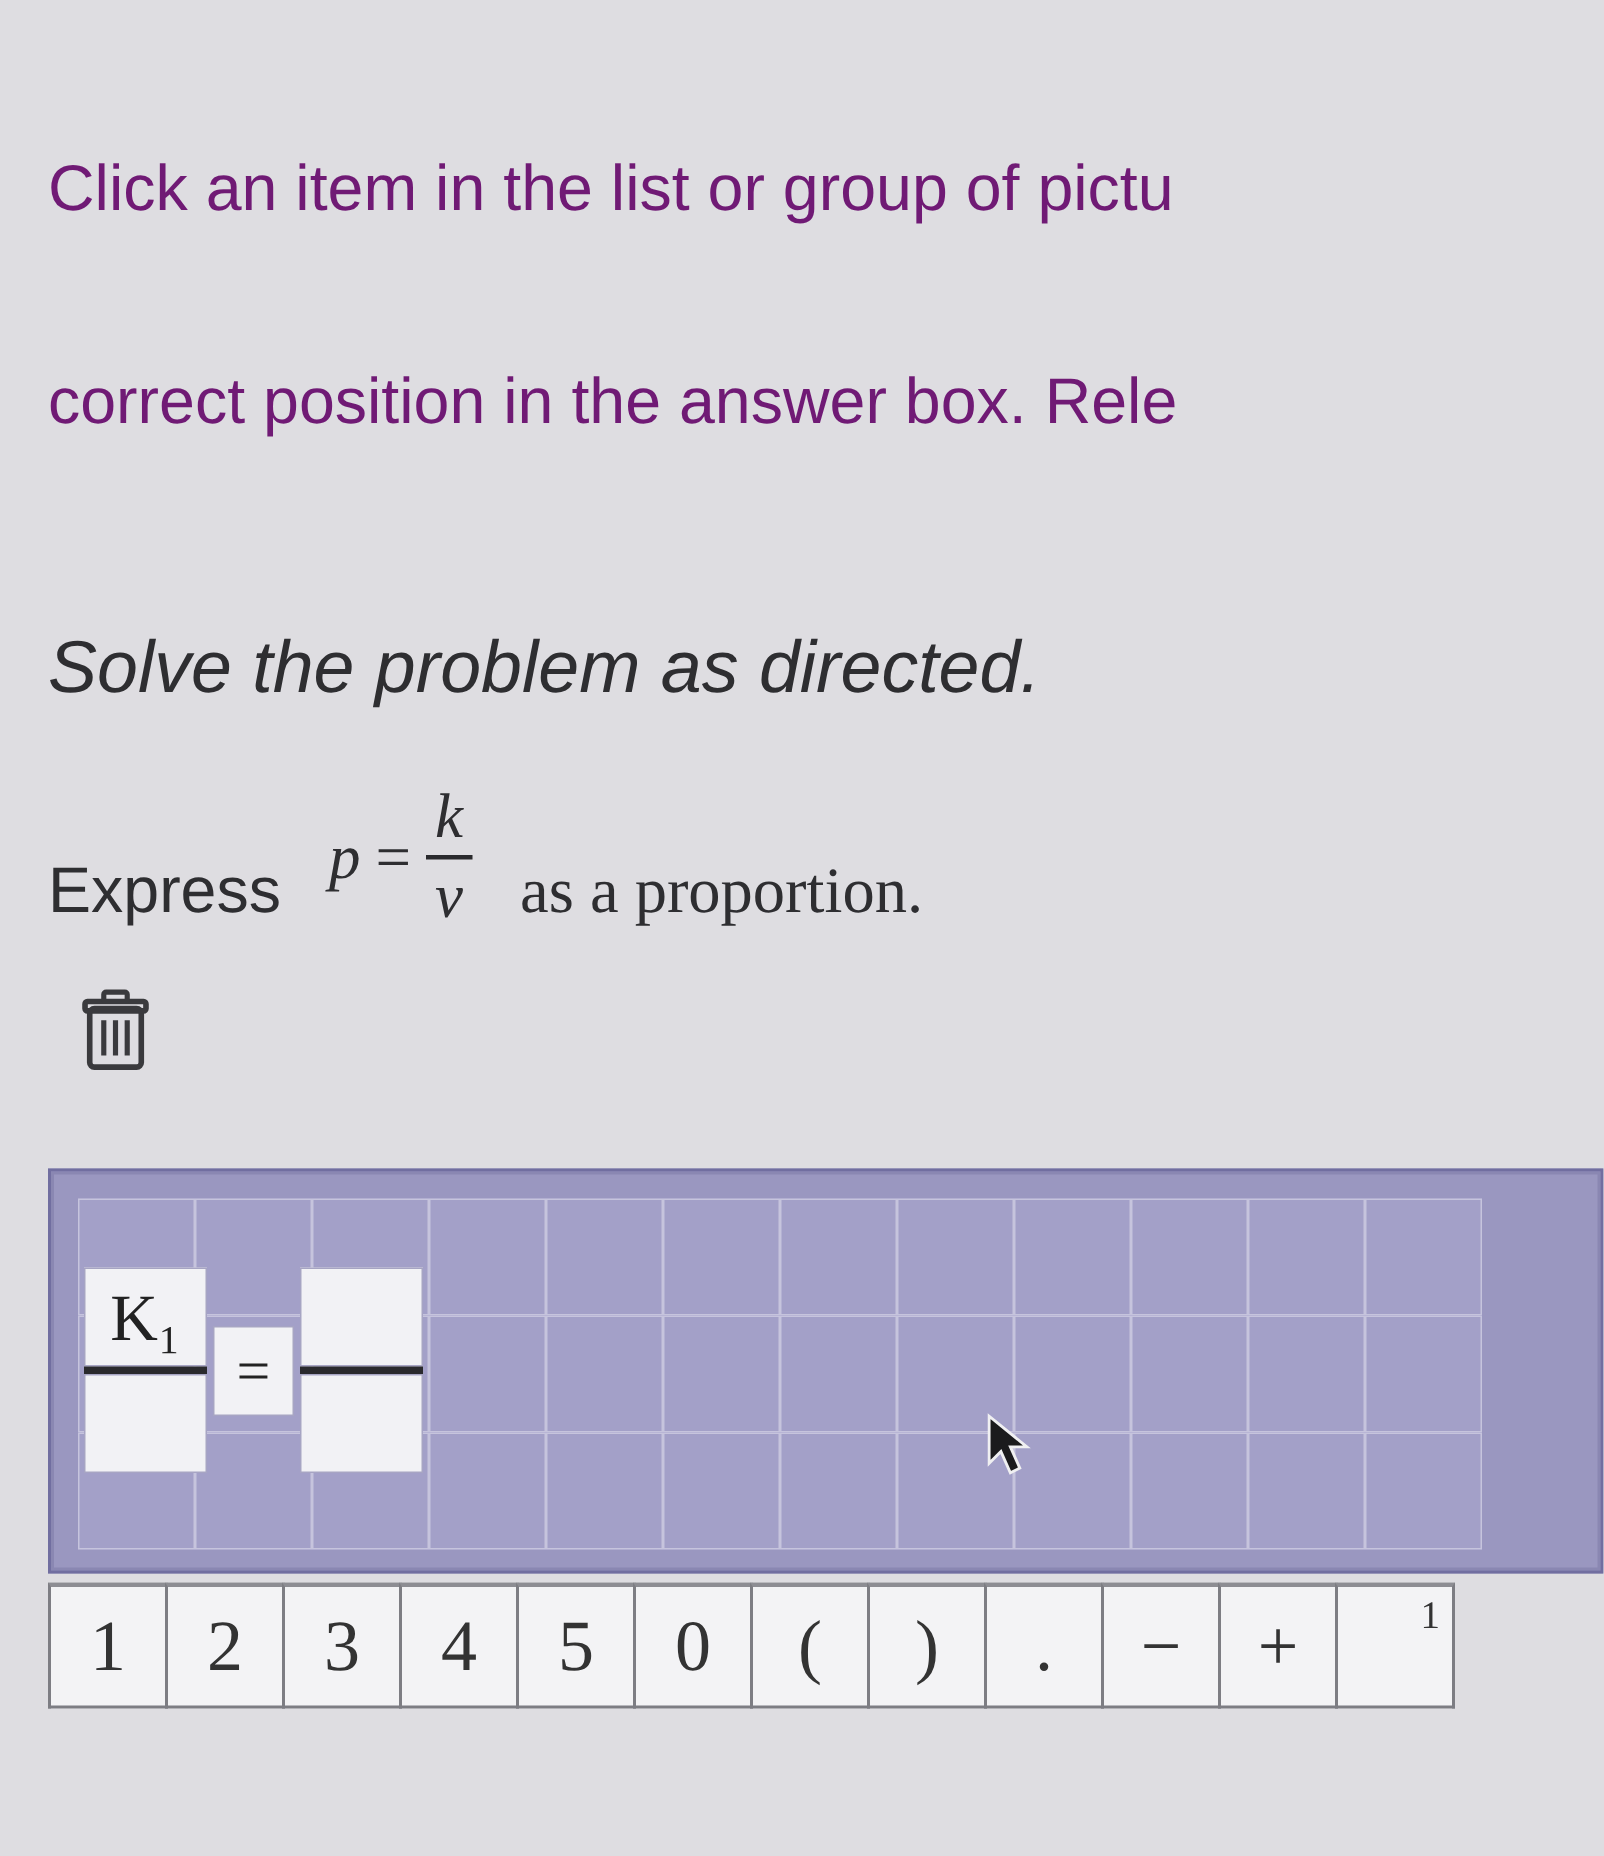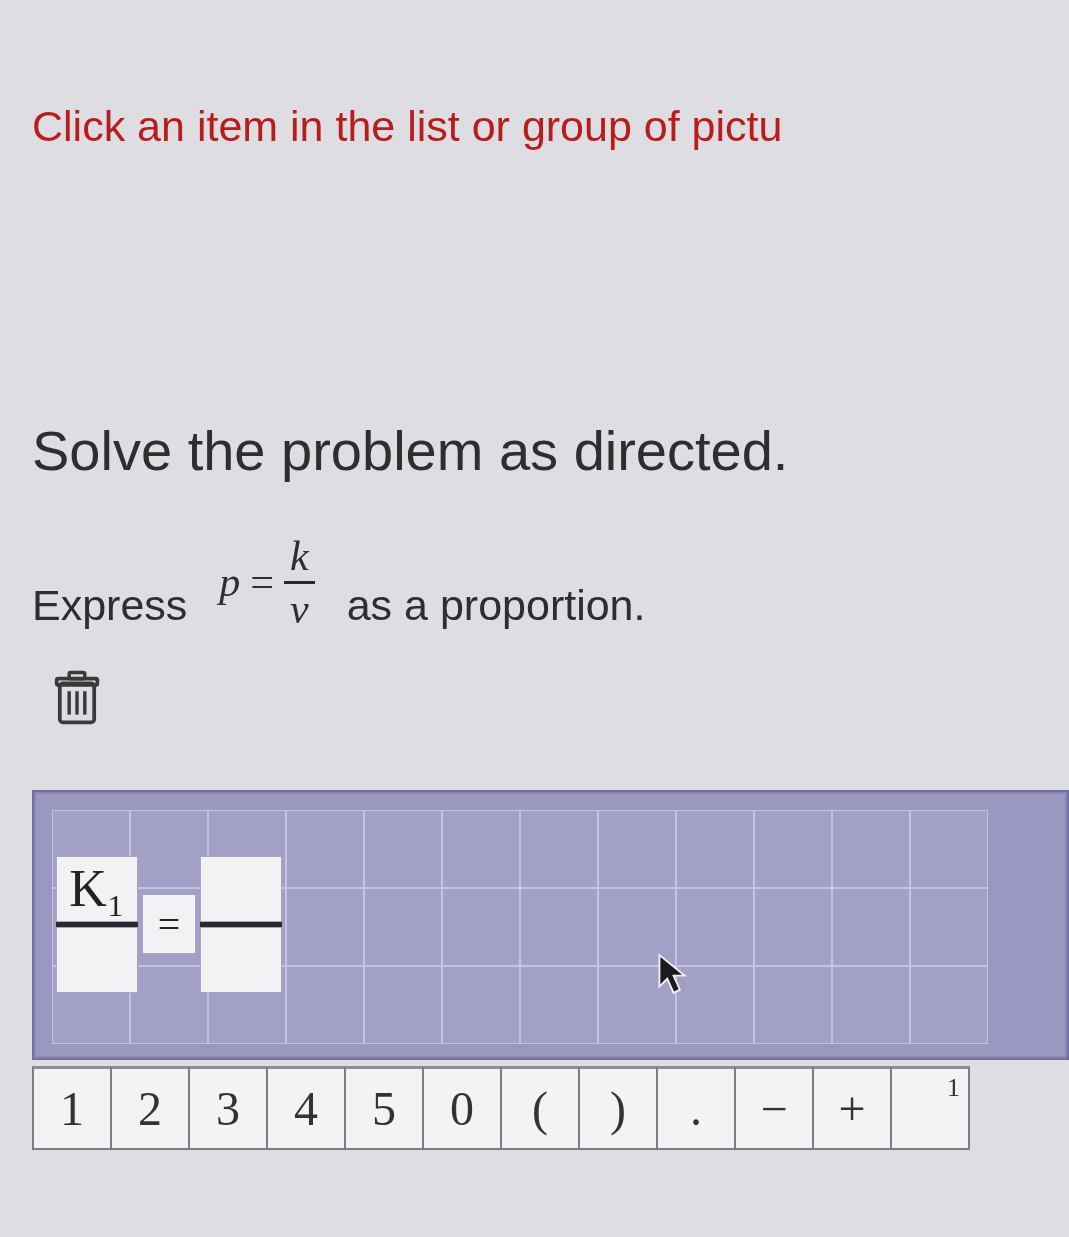--- a/index.html
+++ b/index.html
@@ -10,29 +10,30 @@
     font-family: Arial, Helvetica, sans-serif;
     background: #dedde1;
     color: #2a2a2d;
   }
   .page {
     padding: 20px 0 0 32px;
   }
   .instructions {
     font-size: 43px;
     line-height: 1.65;
-    color: #b91c1c;
+    color: #701a75;
     margin-bottom: 34px;
     white-space: pre-line;
   }
   .directive {
-    font-size: 56px;
+    font-size: 49px;
     line-height: 1.5;
     color: #2e2e31;
     margin-bottom: 42px;
+    font-style: italic;
   }
   .express-row {
     display: flex;
     align-items: flex-end;
     font-size: 43px;
     color: #2e2e31;
     margin-bottom: 38px;
   }
   .express-row .word { margin-right: 18px; }
   .frac-eq {
@@ -111,21 +112,21 @@
   }
   .tslot {
     width: 82px;
     height: 66px;
     background: #f2f2f5;
     border: 1px solid #a7a5c3;
     display: flex;
     align-items: center;
     justify-content: center;
     font-family: "Times New Roman", serif;
-    font-size: 52px;
+    font-size: 44px;
     color: #222;
   }
   .tbar {
     height: 5px;
     background: #2a2a2d;
   }
   .teq {
     width: 54px;
     height: 60px;
     margin: 0 4px;
@@ -178,37 +179,37 @@
     right: 8px;
     font-size: 26px;
   }
 </style>
 </head>
 <body>
 
 <div class="page">
   <div class="instructions">
     <span>Click an item in the list or group of pictu</span><br>
-    <br>
+    <span>correct position in the answer box. Rele</span><br>
   </div>
 
   <div class="directive">Solve the problem as directed.</div>
 
   <div class="express-row">
     <span class="word">Express</span>
     <span class="frac-eq">
       <span>p</span>
       <span class="eq">=</span>
       <span class="fraction">
         <span class="num">k</span>
         <span class="bar"></span>
         <span class="den">v</span>
       </span>
     </span>
-    <span class="word" style="margin-left:18px;">as a proportion.</span>
+    <span class="word" style="margin-left:18px;font-family:Liberation Serif, serif;">as a proportion.</span>
   </div>
 
   <div class="trashcan">
     <svg viewBox="0 0 32 36">
       <rect x="5" y="8" width="22" height="25" rx="2" fill="none" stroke="#3a3a3d" stroke-width="2.4"></rect>
       <line x1="11" y1="13" x2="11" y2="28" stroke="#3a3a3d" stroke-width="2.2"></line>
       <line x1="16" y1="13" x2="16" y2="28" stroke="#3a3a3d" stroke-width="2.2"></line>
       <line x1="21" y1="13" x2="21" y2="28" stroke="#3a3a3d" stroke-width="2.2"></line>
       <rect x="3" y="5" width="26" height="4" rx="1" fill="none" stroke="#3a3a3d" stroke-width="2.4"></rect>
       <rect x="11" y="1" width="10" height="4" rx="1" fill="none" stroke="#3a3a3d" stroke-width="2.2"></rect>

